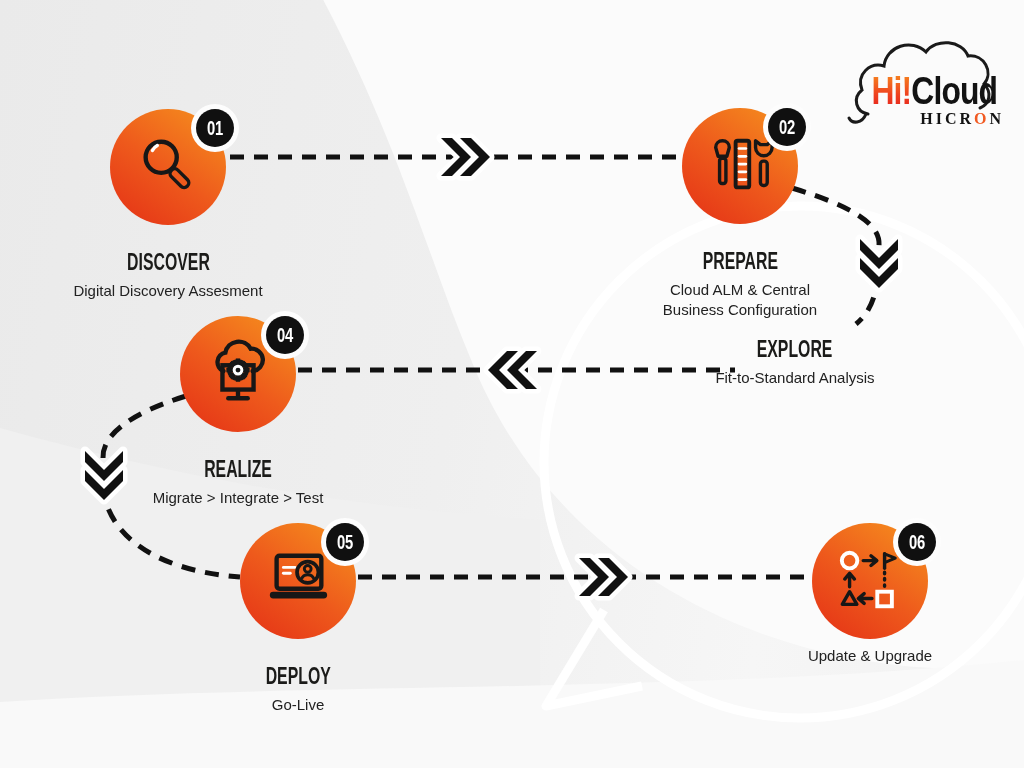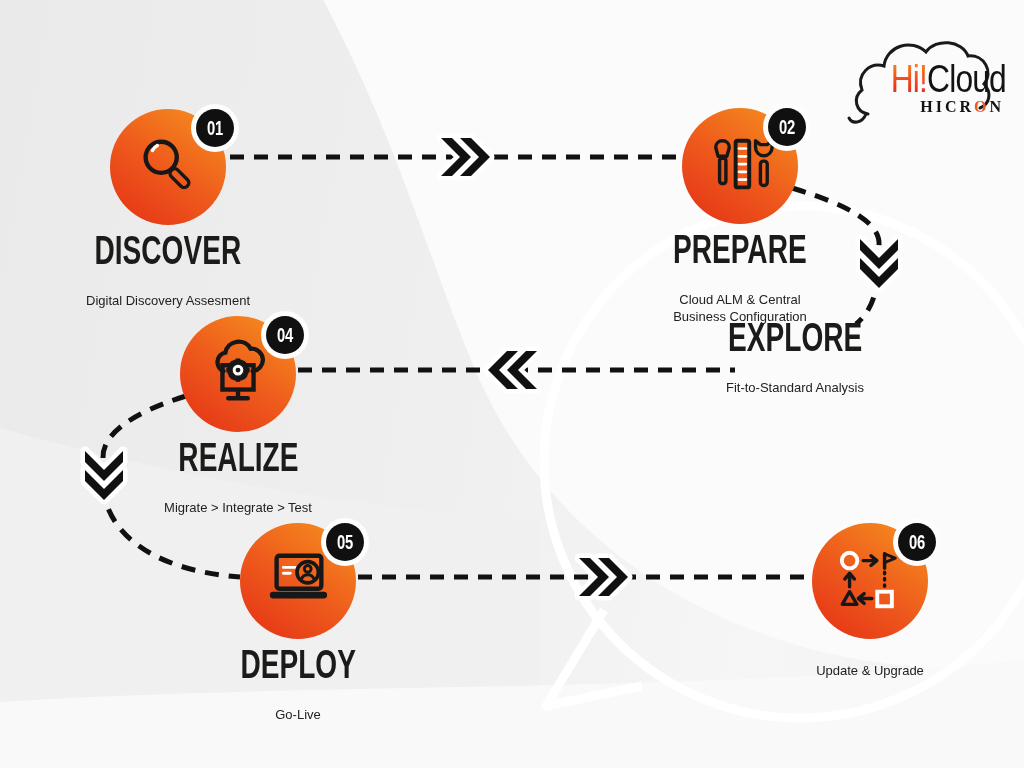--- a/index.html
+++ b/index.html
@@ -19,25 +19,25 @@
   }
   .icon{position:absolute;left:50%;top:50%;width:70px;height:70px;transform:translate(-50%,-50%);}
   .badge{
     position:absolute;left:86px;top:0;width:38px;height:38px;border-radius:50%;
     background:#101010;box-shadow:0 0 0 5px #fdfdfd;
     display:flex;align-items:center;justify-content:center;
     color:#fff;font-weight:bold;font-size:20px;line-height:1;
   }
   .cond{display:inline-block;transform:scale(0.72,1.06);transform-origin:center;}
   .badge .cond{transform:scale(0.74,1);}
-  .title{margin-top:5px;font-size:39px;font-weight:bold;line-height:1;color:#1b1b19;}
-  .subtitle{margin-top:24px;font-size:13px;line-height:1.3;white-space:pre-line;color:#222;}
+  .title{margin-top:27px;font-size:22px;font-weight:bold;line-height:1;color:#1b1b19;}
+  .subtitle{margin-top:7px;font-size:15px;line-height:1.3;white-space:pre-line;color:#222;}
   .logo{position:absolute;left:842px;top:30px;width:170px;height:110px;z-index:4;text-align:right;}
   .logo-cloud{position:absolute;left:0;top:0;width:170px;height:110px;}
-  .brand-line{position:relative;font-weight:normal;font-size:37px;line-height:1;margin-top:30px;letter-spacing:-1px;white-space:nowrap;padding-right:6px;}
+  .brand-line{position:relative;font-weight:bold;font-size:37px;line-height:1;margin-top:42px;letter-spacing:-1px;white-space:nowrap;padding-right:6px;text-align:center;}
   .brand-line .squeeze{display:inline-block;transform:scale(0.86,1.04);transform-origin:right center;}
   .hi{background:linear-gradient(180deg,#f7941e 0%,#ef4120 60%,#e31e1c 100%);-webkit-background-clip:text;background-clip:text;color:transparent;}
   .cloudword{color:#131313;}
   .company-line{position:relative;font-weight:bold;font-size:16px;letter-spacing:3px;margin-top:1px;color:#131313;padding-right:8px;white-space:nowrap;font-family:Liberation Serif, serif;}
   .company-line .o{color:#f15a22;}
 </style>
 </head>
 <body>
 
 <div class="canvas">

